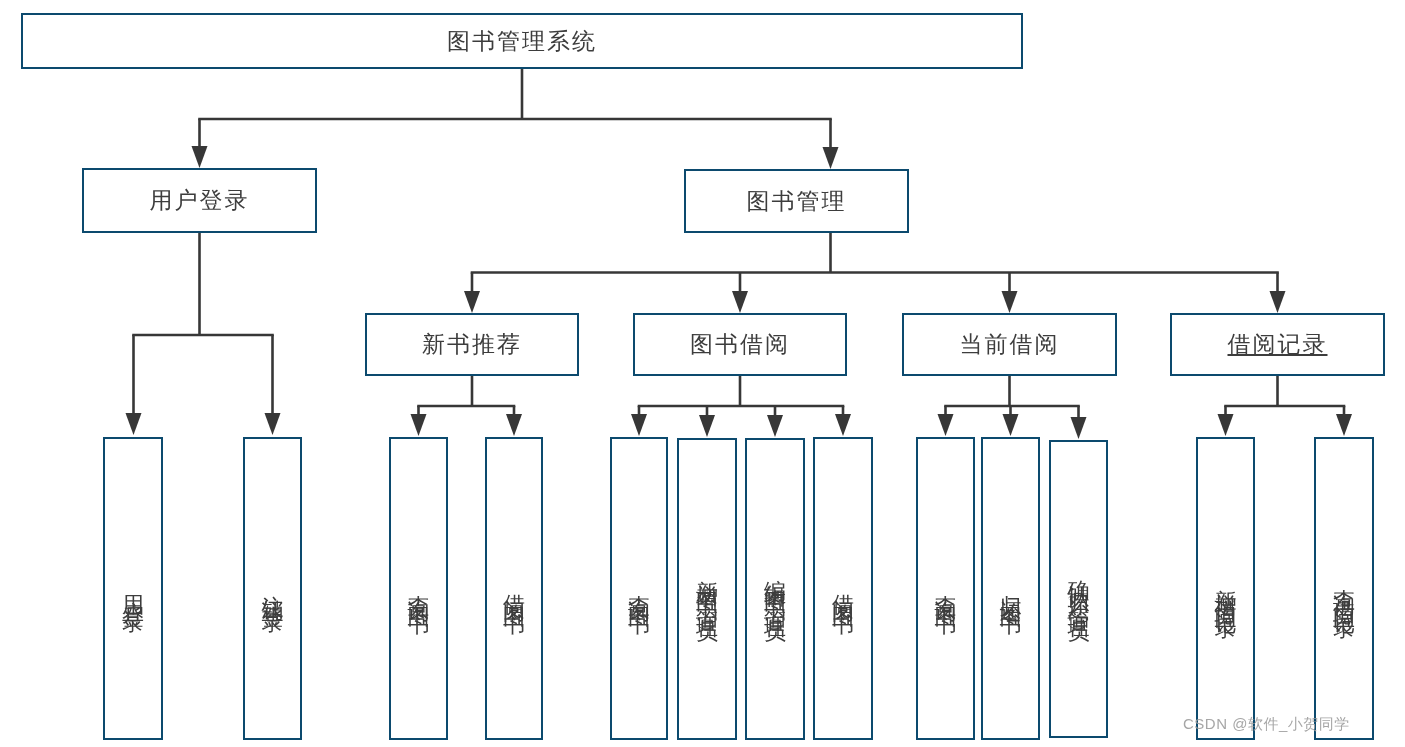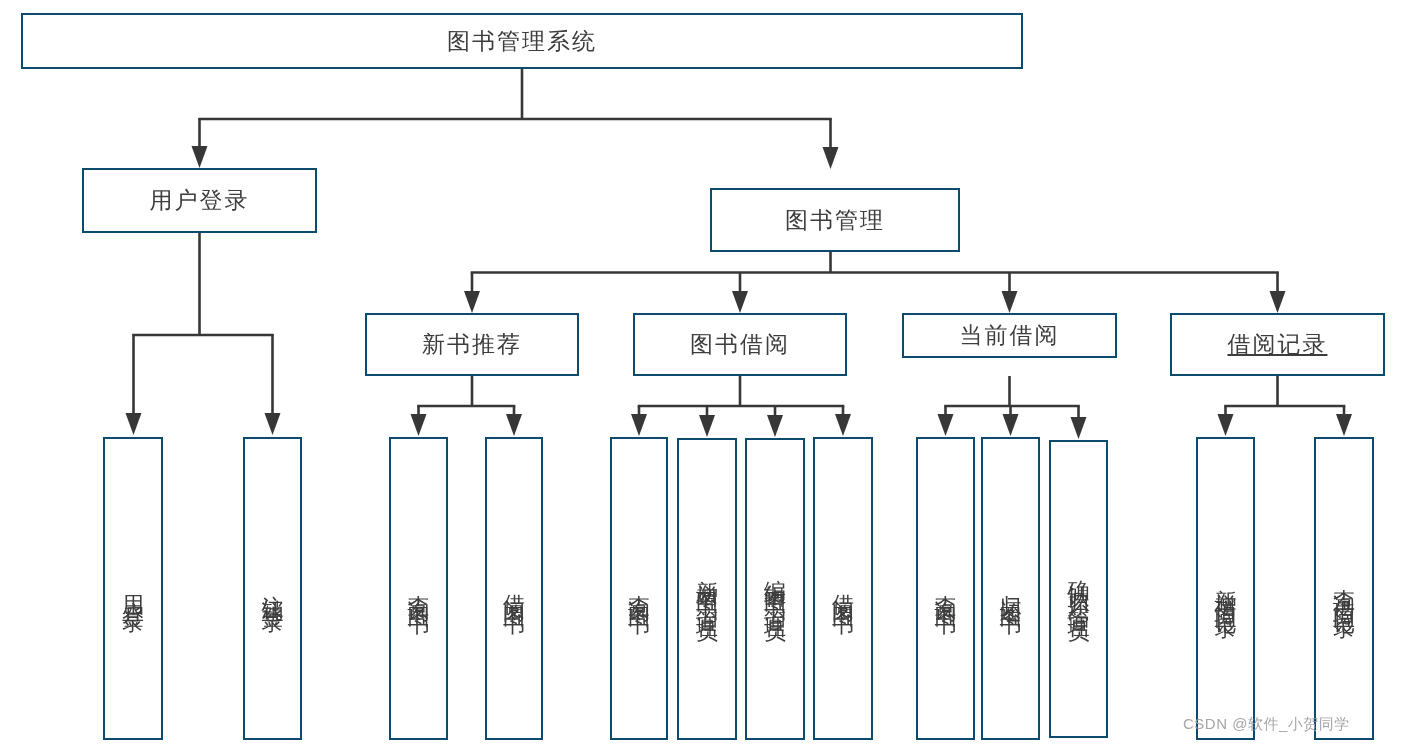--- a/index.html
+++ b/index.html
@@ -102,25 +102,25 @@
       <line x1="1224.2" y1="406" x2="1345.3" y2="406" stroke="#373737" stroke-width="2.6"></line>
       <line x1="1225.5" y1="406" x2="1225.5" y2="418" stroke="#373737" stroke-width="2.6"></line>
       <polygon points="1217.5,414 1233.5,414 1225.5,436" fill="#373737"></polygon>
       <line x1="1344" y1="406" x2="1344" y2="418" stroke="#373737" stroke-width="2.6"></line>
       <polygon points="1336,414 1352,414 1344,436" fill="#373737"></polygon>
     </svg>
 
   <div class="box h" style="left:21px; top:13px; width:1002px; height:56px;">图书管理系统</div>
 
   <div class="box h" style="left:82px; top:168px; width:235px; height:65px;">用户登录</div>
-  <div class="box h" style="left:710px; top:169px; width:250px; height:64px;margin-top:19px;">图书管理</div>
+  <div class="box h" style="left:684px; top:169px; width:225px; height:64px;">图书管理</div>
 
   <div class="box h" style="left:365px; top:313px; width:214px; height:63px;text-align:right;">新书推荐</div>
   <div class="box h" style="left:633px; top:313px; width:214px; height:63px;">图书借阅</div>
-  <div class="box h" style="left:902px; top:313px; width:215px; height:45px;text-align:right;">当前借阅</div>
+  <div class="box h" style="left:902px; top:313px; width:215px; height:63px;text-align:right;">当前借阅</div>
   <div class="box h" style="left:1170px; top:313px; width:215px; height:63px;text-decoration:underline;">借阅记录</div>
 
   <div class="box v" style="left:103px; top:437px; width:60px; height:303px;">用户登录</div>
   <div class="box v" style="left:243px; top:437px; width:59px; height:303px;">注销登录</div>
 
   <div class="box v" style="left:389px; top:437px; width:59px; height:303px;">查询图书</div>
   <div class="box v" style="left:485px; top:437px; width:58px; height:303px;">借阅图书</div>
 
   <div class="box v" style="left:610px; top:437px; width:58px; height:303px;">查询图书</div>
   <div class="box v" style="left:677px; top:438px; width:60px; height:302px;">新增图书（管理员）</div>

